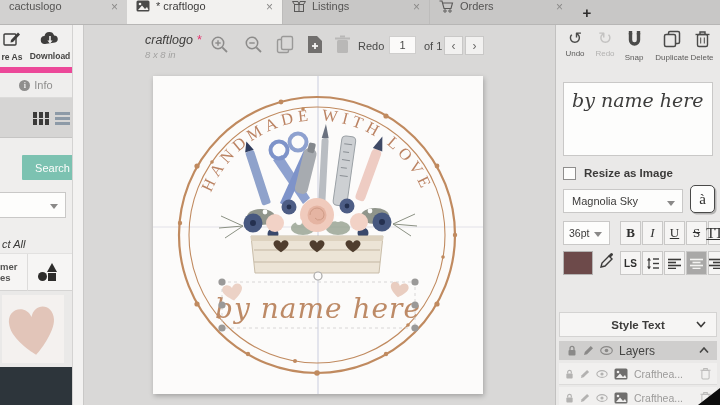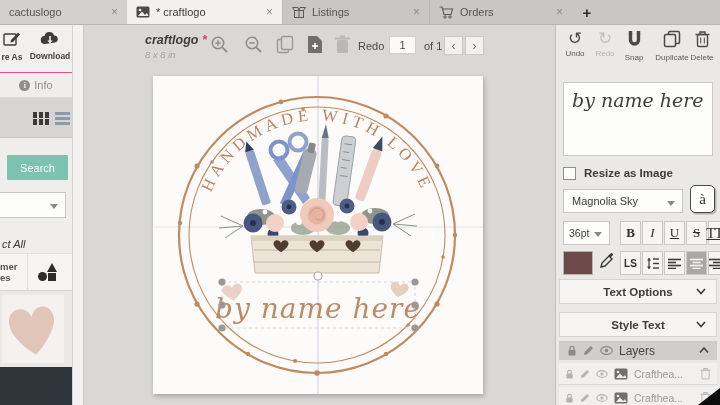--- a/index.html
+++ b/index.html
@@ -2,59 +2,59 @@
 <html><head>
 <meta charset="utf-8">
 <style>
   * { margin:0; padding:0; box-sizing:border-box; }
   html,body { width:720px; height:405px; overflow:hidden; }
   body { font-family:"Liberation Sans", sans-serif; }
   #app { position:relative; width:720px; height:405px; background:#d9d8d7; overflow:hidden; }
 
   
   #tabbar { position:absolute; left:0; top:0; width:720px; height:25px; background:#c8c7c6; border-bottom:1px solid #b7b6b5; display:flex; align-items:stretch; }
-  .tab { display:flex; align-items:center; gap:6px; padding:8px 9px; font-size:11px; color:#555453; position:relative; }
+  .tab { display:flex; gap:6px; padding:0 9px; font-size:11px; color:#555453; position:relative; }
   .tab .close { margin-left:auto; color:#8b8a89; font-size:12px; padding-left:10px; }
   #tab-1 { width:127px; background:#d2d1d0; }
   #tab-2 { width:155px; background:#f2f1ef; color:#3c3b3a; }
   #tab-3 { width:147px; border-left:1px solid #bdbcbb; }
   #tab-4 { width:143px; border-left:1px solid #bdbcbb; }
   .plus-tab { width:30px; display:flex; align-items:center; justify-content:center; font-size:15px; font-weight:bold; color:#2e2d2c; }
 
   
   #sidebar { position:absolute; left:0; top:25px; width:72px; height:380px; background:#efeeed; }
   #side-scroll { position:absolute; left:72px; top:25px; width:12px; height:380px; background:#f3f2f1; border-left:1px solid #d4d3d2; border-right:1px solid #c9c8c7; }
-  #side-top { position:absolute; left:0; top:0; width:72px; height:48px; background:#f1f0ef; border-bottom:1px solid #ec4899; }
+  #side-top { position:absolute; left:0; top:0; width:72px; height:48px; background:#f1f0ef; border-bottom:6px solid #ec4899; }
   .side-tool { position:absolute; top:6px; text-align:center; font-size:8.5px; font-weight:bold; color:#454443; }
   .side-tool .lbl { display:block; margin-top:3px; }
   #info-row { position:absolute; left:0; top:48px; width:72px; height:25px; border-bottom:1px solid #dcdbda; display:flex; align-items:center; justify-content:center; gap:4px; color:#8f8e8d; font-size:11px; }
   .i-circle { display:inline-flex; width:11px; height:11px; border-radius:50%; background:#8f8e8d; color:#efeeed; font-size:8px; font-weight:bold; align-items:center; justify-content:center; font-family:"Liberation Serif",serif; }
   #panel-head { position:absolute; left:0; top:73px; width:72px; height:40px; background:#d6d5d4; border-bottom:1px solid #c6c5c4; }
   .grid-ic { position:absolute; left:33px; top:14px; width:16px; height:13px; display:grid; grid-template-columns:1fr 1fr 1fr; grid-template-rows:1fr 1fr; gap:1.5px; }
   .grid-ic span { background:#3b3a39; }
   .list-ic { position:absolute; left:55px; top:14px; width:15px; height:13px; display:flex; flex-direction:column; justify-content:space-between; }
   .list-ic span { height:3px; background:#8d9aa7; }
-  #search-btn { position:absolute; left:7px; top:130px; width:61px; height:25px; background:#7cc2b1; border-radius:1px; color:#fdfdfc; font-size:11px; display:flex; align-items:center; justify-content:center; }
+  #search-btn { position:absolute; left:22px; top:130px; width:61px; height:25px; background:#7cc2b1; border-radius:1px; color:#fdfdfc; font-size:11px; display:flex; align-items:center; justify-content:center; }
   #type-select { position:absolute; left:-10px; top:167px; width:76px; height:26px; background:#fdfdfc; border:1px solid #c9c8c7; }
   .caret { position:absolute; right:7px; top:11px; width:0; height:0; border-left:4px solid transparent; border-right:4px solid transparent; border-top:5px solid #8a8988; }
   #select-all { position:absolute; left:2px; top:213px; font-style:italic; font-size:11px; color:#393837; }
   #cat-row { position:absolute; left:0; top:228px; width:72px; height:38px; background:#f6f5f4; border-top:1px solid #e2e1e0; border-bottom:1px solid #d5d4d3; }
   #cat-label { position:absolute; left:0; top:7px; width:24px; font-size:9.5px; font-weight:bold; color:#555453; line-height:11px; }
   #cat-div { position:absolute; left:27px; top:0; width:1px; height:38px; background:#dddcdb; }
   .shapes-ic { position:absolute; left:38px; top:9px; width:22px; height:20px; }
   .shapes-ic .tri { position:absolute; left:9px; top:0; width:0; height:0; border-left:5px solid transparent; border-right:5px solid transparent; border-bottom:9px solid #2d2c2b; }
   .shapes-ic .cir { position:absolute; left:0; top:9px; width:9px; height:9px; border-radius:50%; background:#2d2c2b; }
   .shapes-ic .sq { position:absolute; left:10px; top:10px; width:8px; height:8px; background:#2d2c2b; }
   #thumbs { position:absolute; left:0; top:266px; width:72px; height:76px; background:#eae9e8; }
   #thumb-tile { position:absolute; left:2px; top:4px; width:62px; height:68px; background:#f4f1ef; }
   #dark-footer { position:absolute; left:0; top:342px; width:72px; height:38px; background:#2d353b; }
 
   
   #canvas-toolbar { position:absolute; left:84px; top:25px; width:471px; height:45px; }
-  #doc-title { position:absolute; left:61px; top:8px; font-style:italic; font-weight:bold; font-size:12.5px; color:#3e3d3c; }
+  #doc-title { position:absolute; left:61px; top:8px; font-style:italic; font-weight:normal; font-size:12.5px; color:#3e3d3c; }
   #doc-title .star { color:#e5336e; }
   #doc-size { position:absolute; left:61px; top:24px; font-style:italic; font-size:9.5px; color:#a3a2a1; }
   .ct-icon { position:absolute; top:10px; }
   #page-label { position:absolute; left:274px; top:15px; font-size:11px; color:#4a4a49; }
   #page-input { position:absolute; left:305px; top:11px; width:27px; height:18px; border:1px solid #cfcecd; background:#fbfaf9; font-size:11px; text-align:center; color:#4a4a49; font-family:"Liberation Sans",sans-serif; }
   #page-of { position:absolute; left:340px; top:15px; font-size:11px; color:#4a4a49; }
   .pager-btn { position:absolute; top:11px; width:19px; height:19px; background:#f2f1f0; border:1px solid #c9c8c7; font-size:12px; color:#6a6968; display:flex; align-items:center; justify-content:center; }
 
   #canvas { position:absolute; left:153px; top:76px; width:330px; height:318px; background:#fcfbfa; box-shadow:1px 2px 5px rgba(0,0,0,.25); }
 
@@ -453,26 +453,20 @@
       <div class="icon-btn" style="left:145px; width:13px;">
         <svg width="11" height="11" viewBox="0 0 11 11">
             <line x1="0" y1="1.5" x2="11" y2="1.5" stroke="#3c3b3a" stroke-width="1.6"></line>
             <line x1="4" y1="4.5" x2="11" y2="4.5" stroke="#3c3b3a" stroke-width="1.6"></line>
             <line x1="0" y1="7.5" x2="11" y2="7.5" stroke="#3c3b3a" stroke-width="1.6"></line>
             <line x1="4" y1="10.5" x2="11" y2="10.5" stroke="#3c3b3a" stroke-width="1.6"></line>
           </svg>
       </div>
     </div>
 
-    <div class="accordion" style="top:254px;">
-      <span>Text Options</span>
-      <svg width="10" height="7" viewBox="0 0 10 7">
-          <polyline points="1,1 5,5.5 9,1" fill="none" stroke="#3c3b3a" stroke-width="1.6"></polyline>
-        </svg>
-    </div>
     <div class="accordion" style="top:287px;">
       <span>Style Text</span>
       <svg width="10" height="7" viewBox="0 0 10 7">
           <polyline points="1,1 5,5.5 9,1" fill="none" stroke="#3c3b3a" stroke-width="1.6"></polyline>
         </svg>
     </div>
 
     <div id="layers-head">
       <svg class="ic" width="10" height="11" viewBox="0 0 10 11">
           <rect x="1.5" y="5" width="7" height="5.5" rx="1" fill="#8a8988"></rect>

